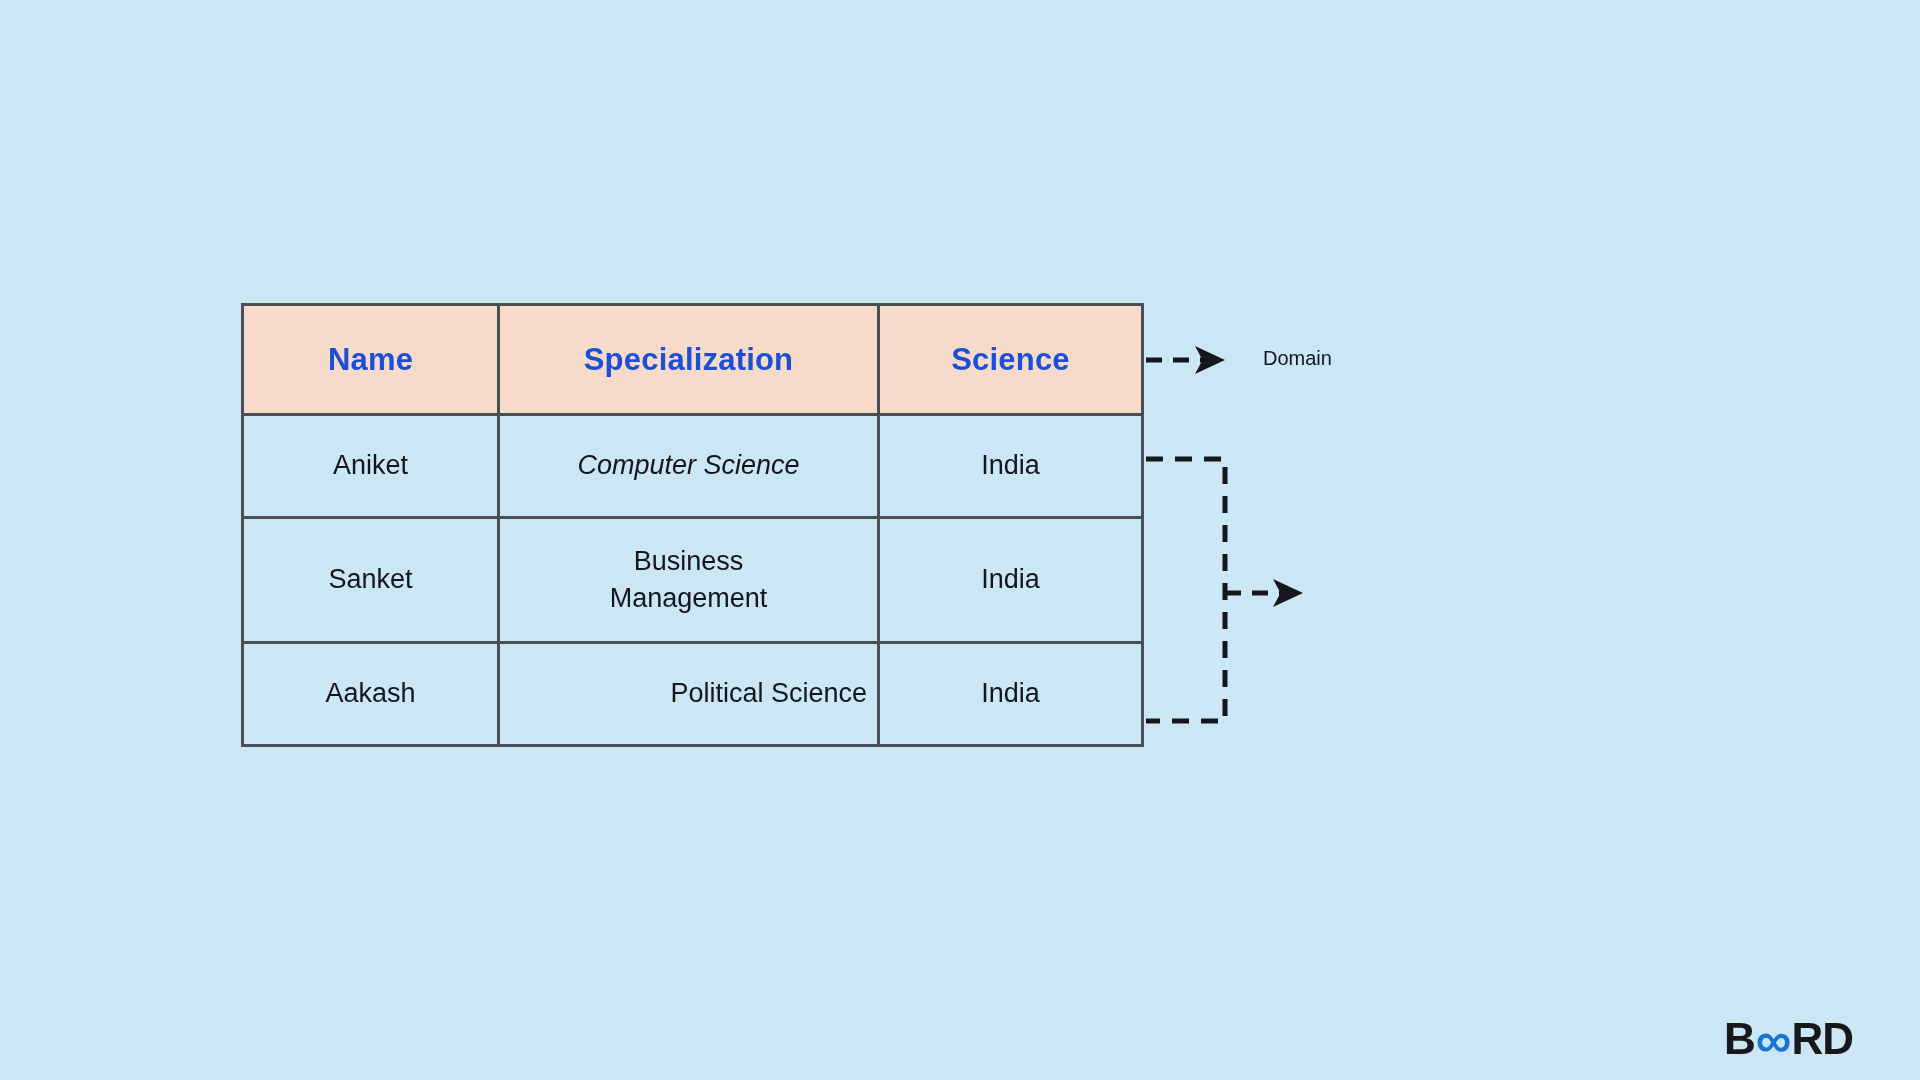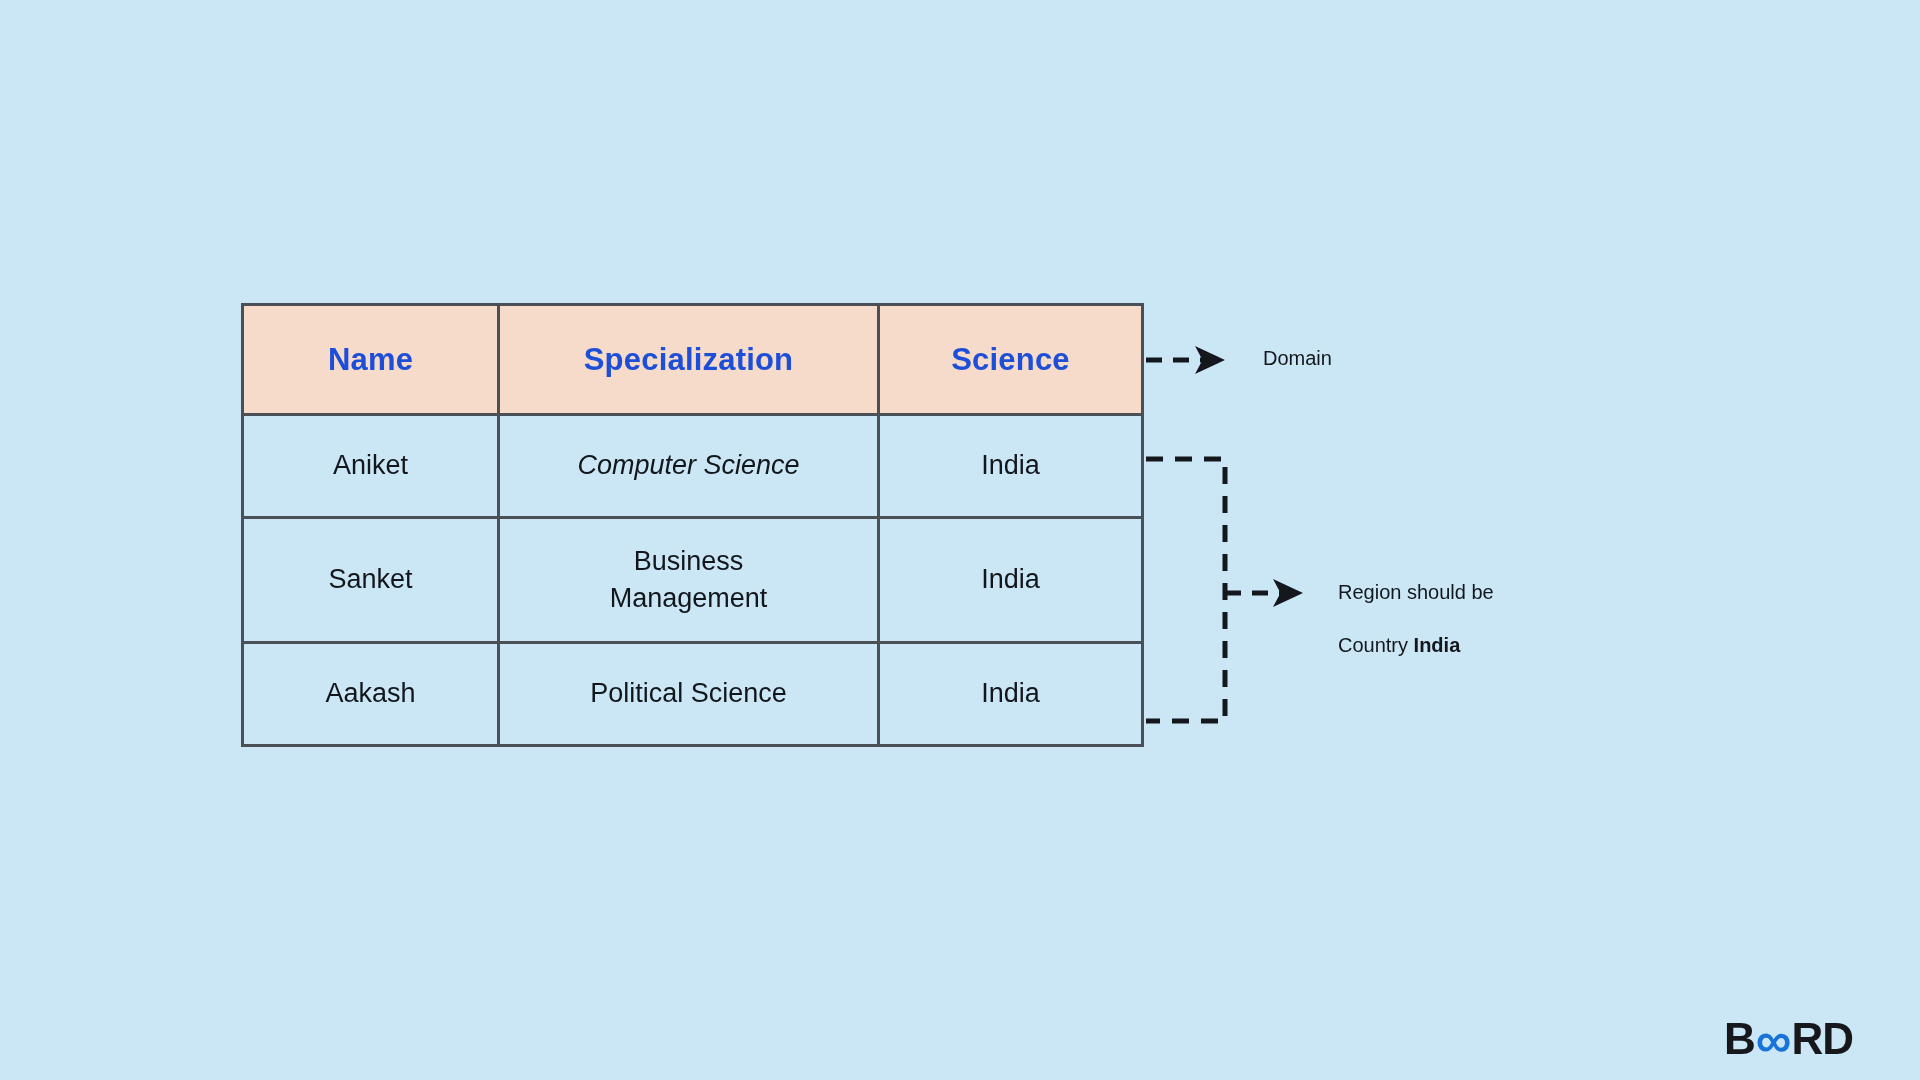--- a/index.html
+++ b/index.html
@@ -137,21 +137,21 @@
         <td style="white-space: pre-line;">India</td>
       </tr>
       <tr class="tall">
         <td style="white-space: pre-line; margin-left: 20px;">Sanket</td>
         <td style="white-space: pre-line;">Business
 Management</td>
         <td style="white-space: pre-line;">India</td>
       </tr>
       <tr>
         <td style="white-space: pre-line; text-align: center;">Aakash</td>
-        <td style="white-space: pre-line;">Political Science</td>
+        <td style="white-space: pre-line; text-align: right;">Political Science</td>
         <td style="white-space: pre-line;">India</td>
       </tr>
     </tbody>
   </table>
 
   <svg id="annotations" width="1920" height="1080" viewBox="0 0 1920 1080">
     <defs>
       <marker id="arrowhead" markerWidth="7" markerHeight="7" refX="5.4" refY="3" orient="auto" markerUnits="strokeWidth">
         <path d="M0,0.2 L6,3 L0,5.8 L1.5,3 Z" fill="#14181d"></path>
       </marker>
@@ -159,24 +159,20 @@
 
     <line x1="1146" y1="360" x2="1222" y2="360" stroke="#14181d" stroke-width="5" stroke-dasharray="16 11" marker-end="url(#arrowhead)"></line>
 
     <path d="M1146,459 L1225,459 L1225,721 L1146,721" fill="none" stroke="#14181d" stroke-width="5" stroke-dasharray="17 12"></path>
 
     <line x1="1225" y1="593" x2="1300" y2="593" stroke="#14181d" stroke-width="5" stroke-dasharray="16 11" marker-end="url(#arrowhead)"></line>
   </svg>
 
   <div class="anno-label" id="domain-label">Domain</div>
 
-  <div class="anno-label" id="region-note">
-    <span>Region should be</span><br>
-    <span>Country </span><b>India</b>
-  </div>
 
   <div id="logo">
     <span class="lg-dark">B</span>
     <span class="lg-blue">∞</span>
     <span class="lg-dark">RD</span>
   </div>
 
 </div>
 
 </body></html>

